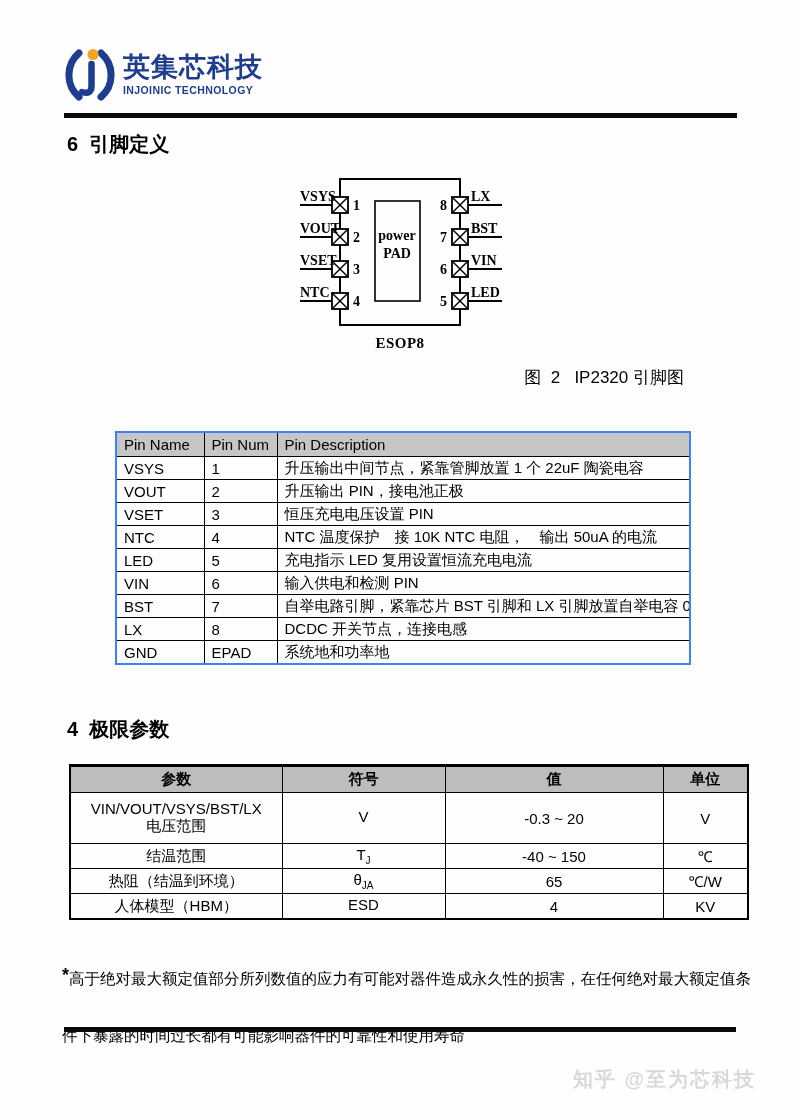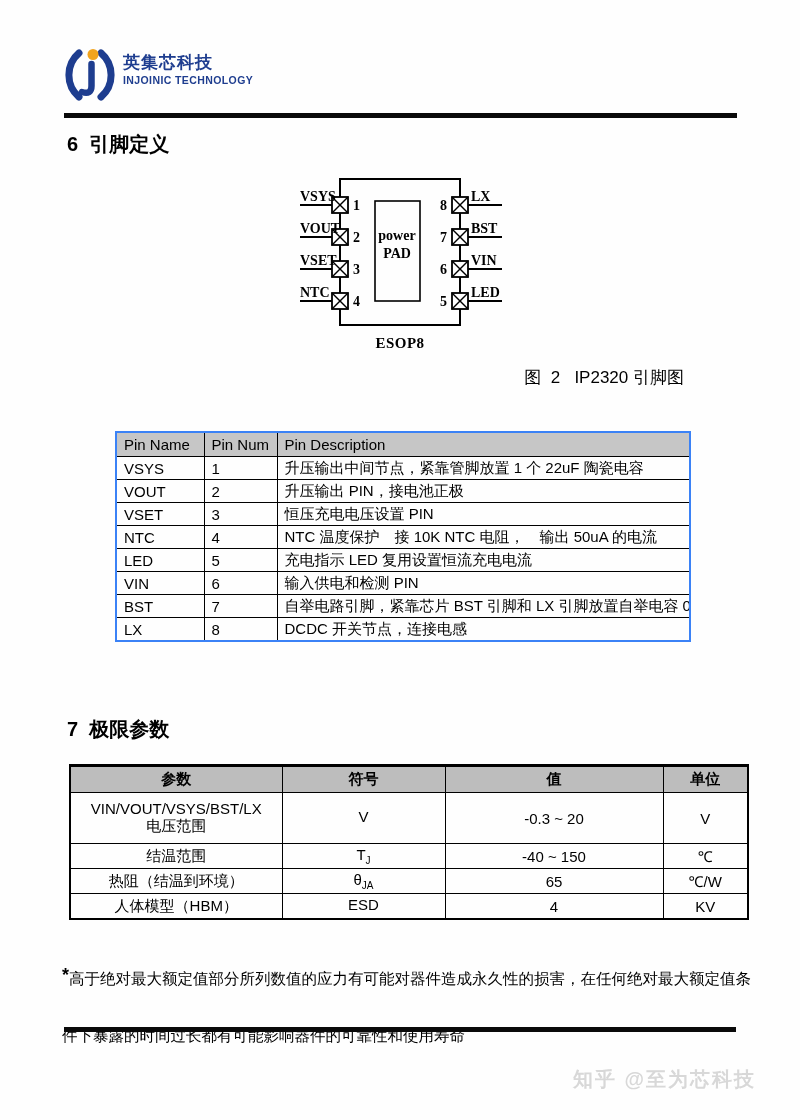--- a/index.html
+++ b/index.html
@@ -5,21 +5,21 @@
   html,body { margin:0; padding:0; background:#ffffff; }
   .page {
     position:relative; width:800px; height:1120px; background:#fefefe;
     font-family:"Liberation Sans", sans-serif; color:#000; overflow:hidden;
   }
 
   
   .logo { position:absolute; left:60px; top:44px; display:flex; align-items:flex-start; }
   .logo-mark svg { width:60px; height:60px; display:block; }
   .logo-text { margin-left:3px; padding-top:10px; }
-  .logo-cn { font-size:17px; font-weight:bold; color:var(--brand-navy,#1e3d8f); letter-spacing:1px; line-height:1; }
+  .logo-cn { font-size:27px; font-weight:bold; color:var(--brand-navy,#1e3d8f); letter-spacing:1px; line-height:1; }
   .logo-en { font-size:10.5px; font-weight:bold; color:var(--brand-navy,#1e3d8f); letter-spacing:0.4px; margin-top:3px; }
   .part-number { position:absolute; right:63px; top:62px; font-size:31px; font-weight:bold; letter-spacing:0.5px; }
   .rule-top { position:absolute; left:64px; top:113px; width:673px; height:5px; background:#0a0a0a; }
 
   .section-title { position:absolute; left:67px; font-size:20px; font-weight:bold; white-space:pre; }
   #sec6 { top:131px; }
   #sec7 { top:716px; }
 
   
   .diagram { position:absolute; left:290px; top:166px; width:230px; height:200px; }
@@ -217,24 +217,29 @@
       <tr>
           <td>BST</td>
           <td>7</td>
           <td>自举电路引脚，紧靠芯片 BST 引脚和 LX 引脚放置自举电容 0.1uF</td>
         </tr>
       <tr>
           <td>LX</td>
           <td>8</td>
           <td>DCDC 开关节点，连接电感</td>
         </tr>
+      <tr>
+          <td>GND</td>
+          <td>EPAD</td>
+          <td>系统地和功率地</td>
+        </tr>
     </tbody>
   </table>
 
-  <div class="section-title" id="sec7">7  极限参数</div>
+  <div class="section-title" id="sec7">4  极限参数</div>
 
   <table class="limits-table">
     <colgroup>
         <col class="k1">
         <col class="k2">
         <col class="k3">
         <col class="k4">
       </colgroup>
     <thead>
       <tr>

